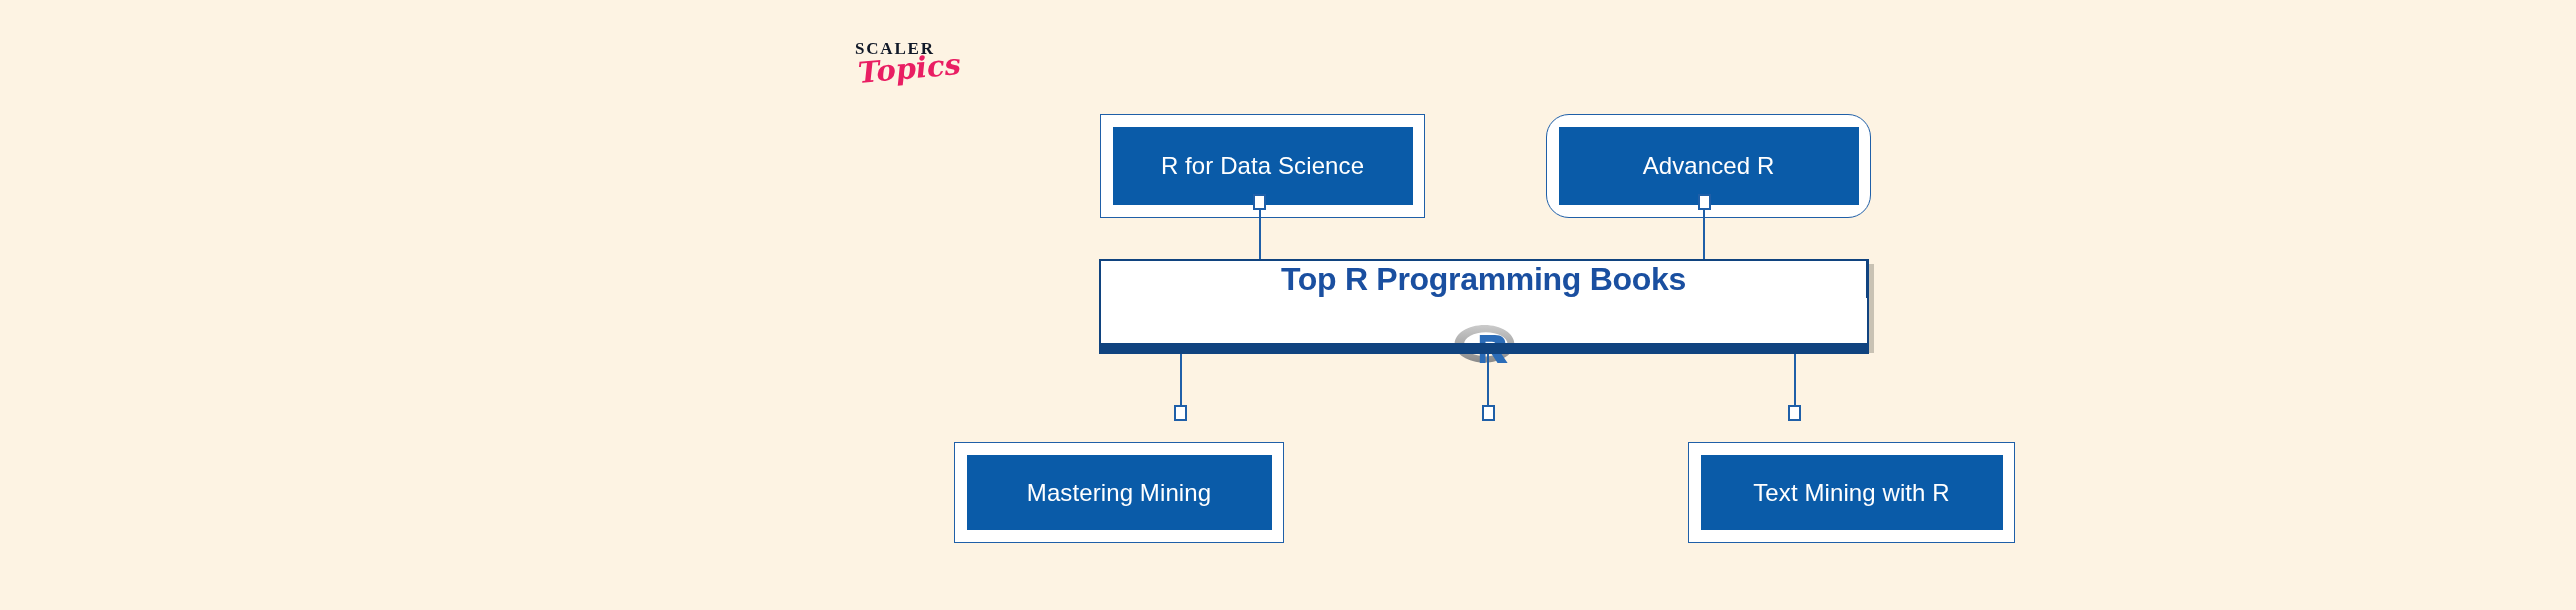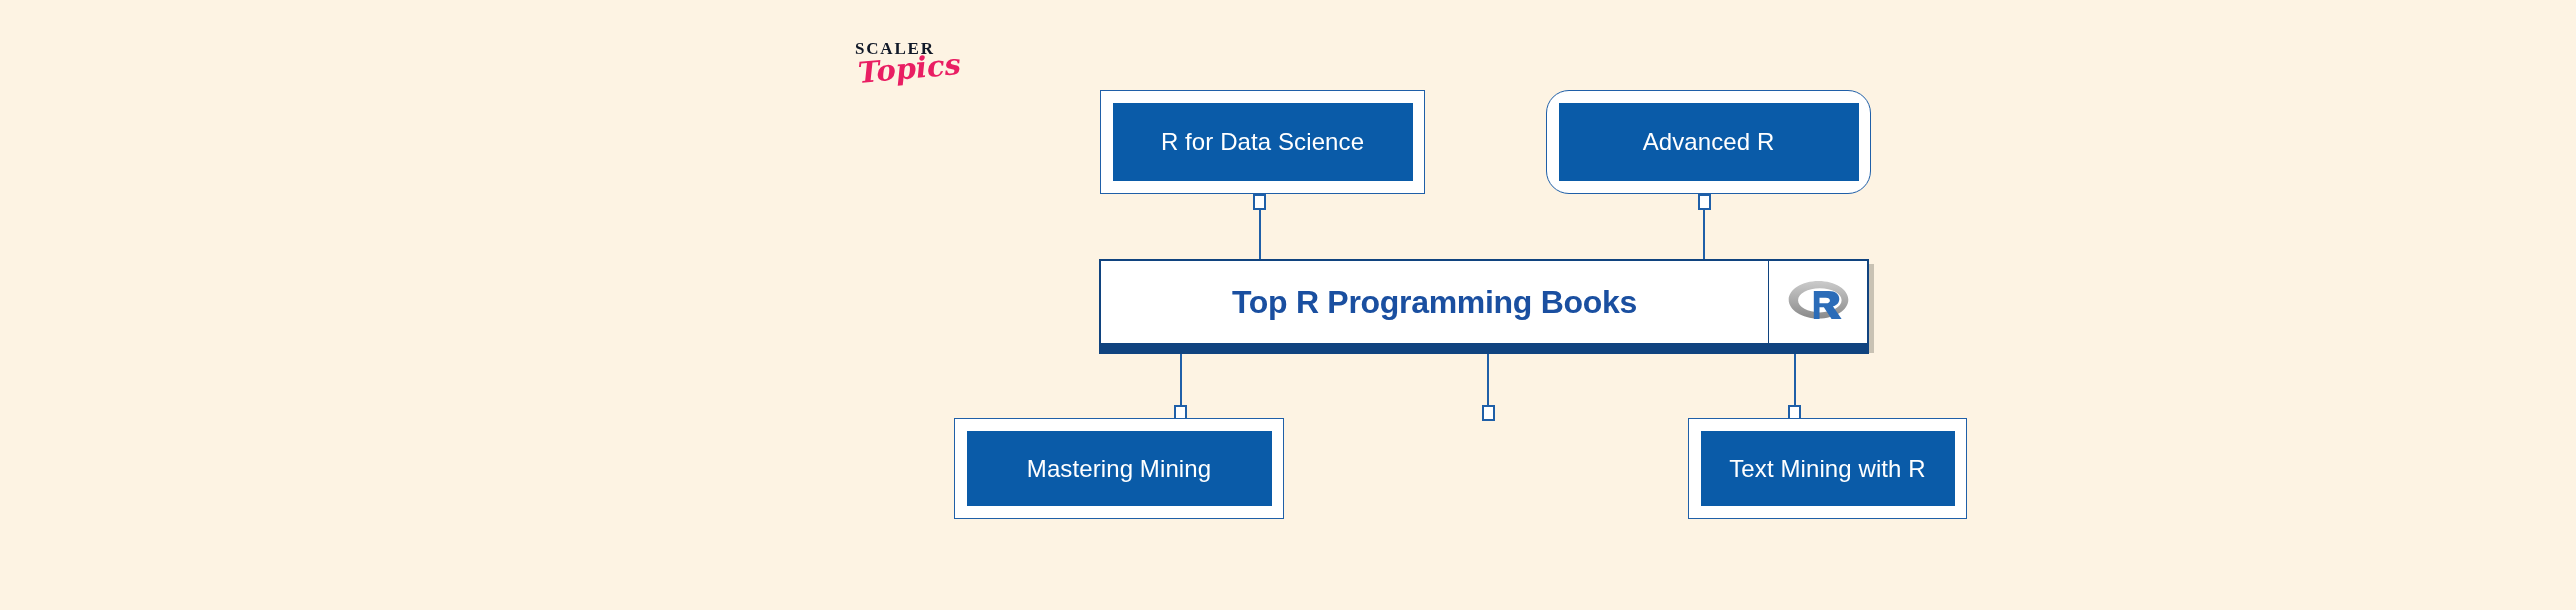--- a/index.html
+++ b/index.html
@@ -53,20 +53,21 @@
 
   
   .node {
     position: absolute;
     box-sizing: border-box;
     background: #FFFFFF;
     border: 1.5px solid #1F5FA8;
     display: flex;
     align-items: center;
     justify-content: center;
+    margin-top: 24px;
   }
   .node-fill {
     box-sizing: border-box;
     background: #0A5BA8;
     width: calc(100% - 23px);
     height: calc(100% - 24px);
     display: flex;
     align-items: center;
     justify-content: center;
   }
@@ -79,21 +80,21 @@
     white-space: nowrap;
   }
 
   
   .root-box {
     position: absolute;
     box-sizing: border-box;
     border: 2.1px solid #10437F;
     background: #FFFFFF;
     display: flex;
-    flex-direction: row;
+    flex-direction: column;
     align-items: stretch;
   }
   .root-title-cell {
     flex: 1 1 auto;
     display: flex;
     align-items: center;
     justify-content: center;
     border-right: 1.5px solid #10437F;
   }
   .root-title {
@@ -201,20 +202,20 @@
   <div class="conn-line" style="left:1794px; top:354px; height:57px;"></div>
   <div class="conn-sq" style="left:1788px; top:405px;"></div>
 
   <div class="node" style="left:954px; top:418px; width:330px; height:101px;">
     <div class="node-fill">
       <span class="node-label">Mastering Mining</span>
     </div>
   </div>
 
 
-  <div class="node" style="left:1688px; top:418px; width:279px; height:101px;">
+  <div class="node" style="left:1688px; top:418px; width:327px; height:101px;">
     <div class="node-fill">
       <span class="node-label">Text Mining with R</span>
     </div>
   </div>
 
 </div>
 
 
 </body></html>

